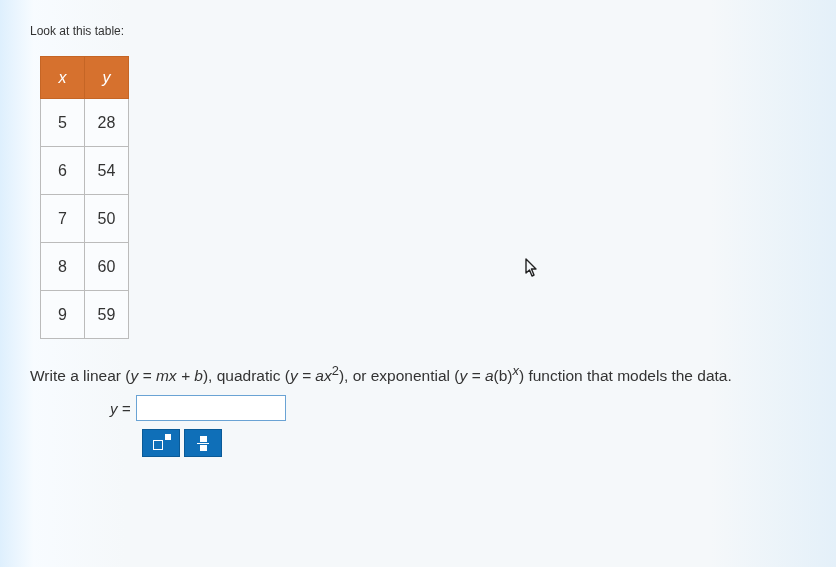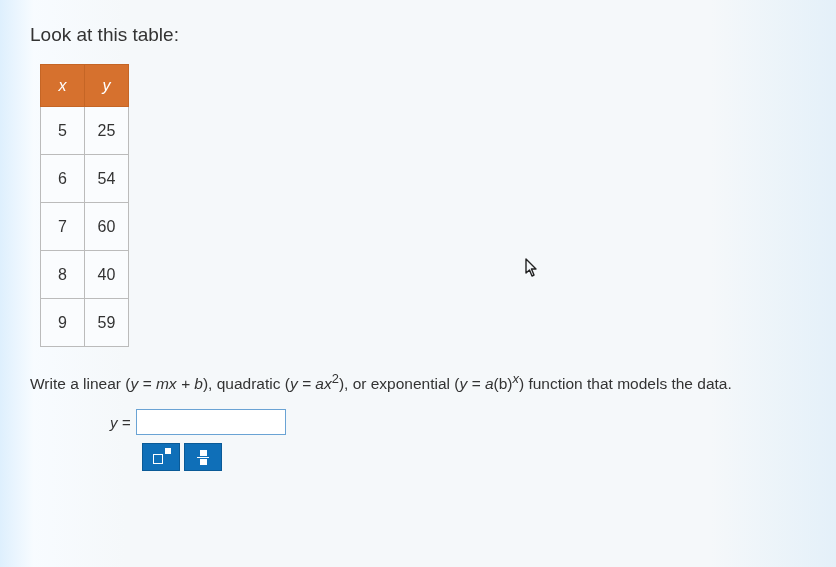--- a/index.html
+++ b/index.html
@@ -6,21 +6,21 @@
     body {
       font-family: Arial, Helvetica, sans-serif;
       background: linear-gradient(to right, rgba(33,150,243,0.15) 0%, rgba(240,248,255,0.5) 4%, #f5f8fa 15%, #f5f8fa 85%, rgba(210,230,245,0.6) 100%);
       width: 836px;
       height: 567px;
       padding: 24px 30px;
       color: #333;
       position: relative;
     }
     .prompt {
-      font-size: 19px;
+      font-size: 12px;
       color: #333;
       margin-bottom: 18px;
     }
     .data-table {
       border-collapse: collapse;
       margin-left: 10px;
       margin-bottom: 22px;
     }
     .data-table th {
       background: #d6712e;
@@ -39,21 +39,21 @@
       text-align: center;
       font-size: 16px;
       color: #333;
       border: 1px solid #bbb;
       background: #fafcfe;
     }
     .instruction {
       font-size: 15.5px;
       color: #333;
       line-height: 1.5;
-      margin-bottom: 14px;
+      margin-bottom: 8px;
     }
     .instruction i { font-style: italic; }
     .answer-row {
       display: flex;
       align-items: center;
       margin-left: 80px;
       gap: 6px;
     }
     .answer-label {
       font-style: italic;
@@ -138,33 +138,33 @@
 <table class="data-table">
   <thead>
     <tr>
       <th>x</th>
       <th>y</th>
     </tr>
   </thead>
   <tbody>
     <tr>
       <td>5</td>
-      <td>25</td>
+      <td>28</td>
     </tr>
     <tr>
       <td>6</td>
       <td>54</td>
     </tr>
     <tr>
       <td>7</td>
+      <td>50</td>
+    </tr>
+    <tr>
+      <td>8</td>
       <td>60</td>
-    </tr>
-    <tr>
-      <td>8</td>
-      <td>40</td>
     </tr>
     <tr>
       <td>9</td>
       <td>59</td>
     </tr>
   </tbody>
 </table>
 
 <div class="instruction">
   <span>Write a linear (</span><i>y = mx + b</i><span>), quadratic (</span><i>y = ax</i><sup><span>2</span></sup><span>), or exponential (</span><i>y = a</i><span>(b)</span><sup><i>x</i></sup><span>) function that models the data.</span>

